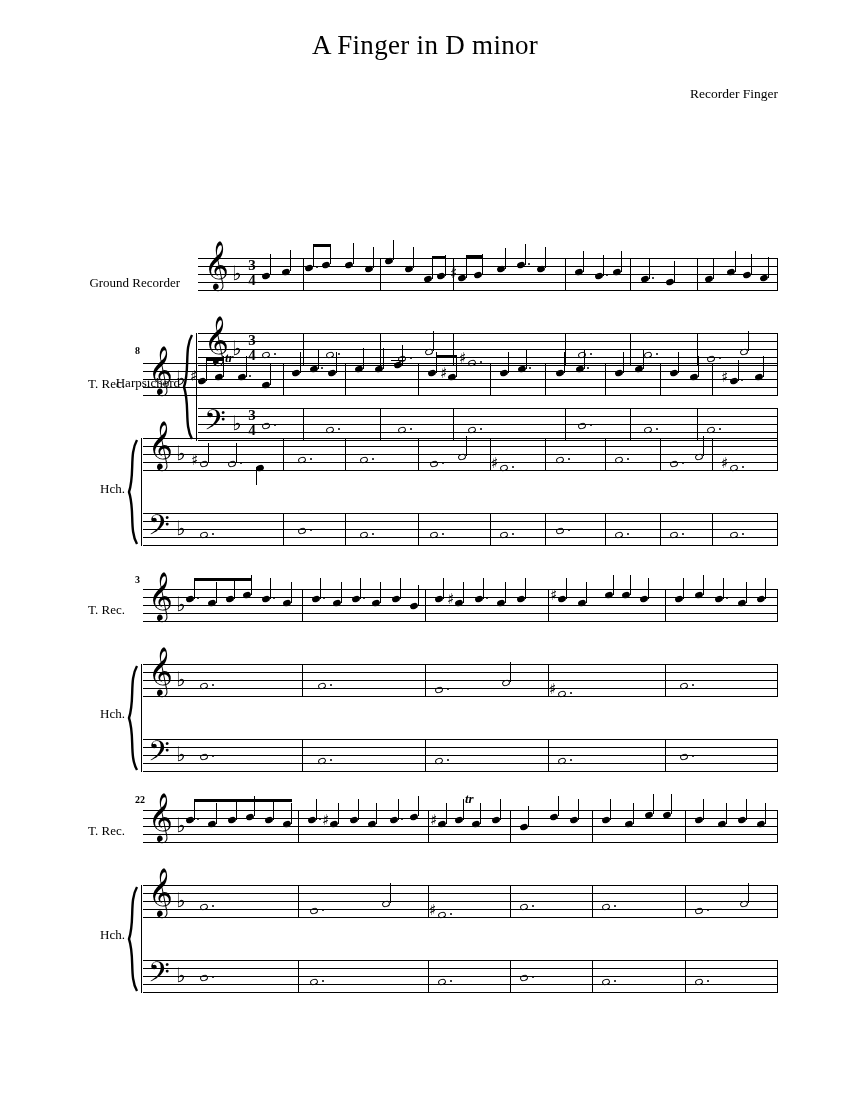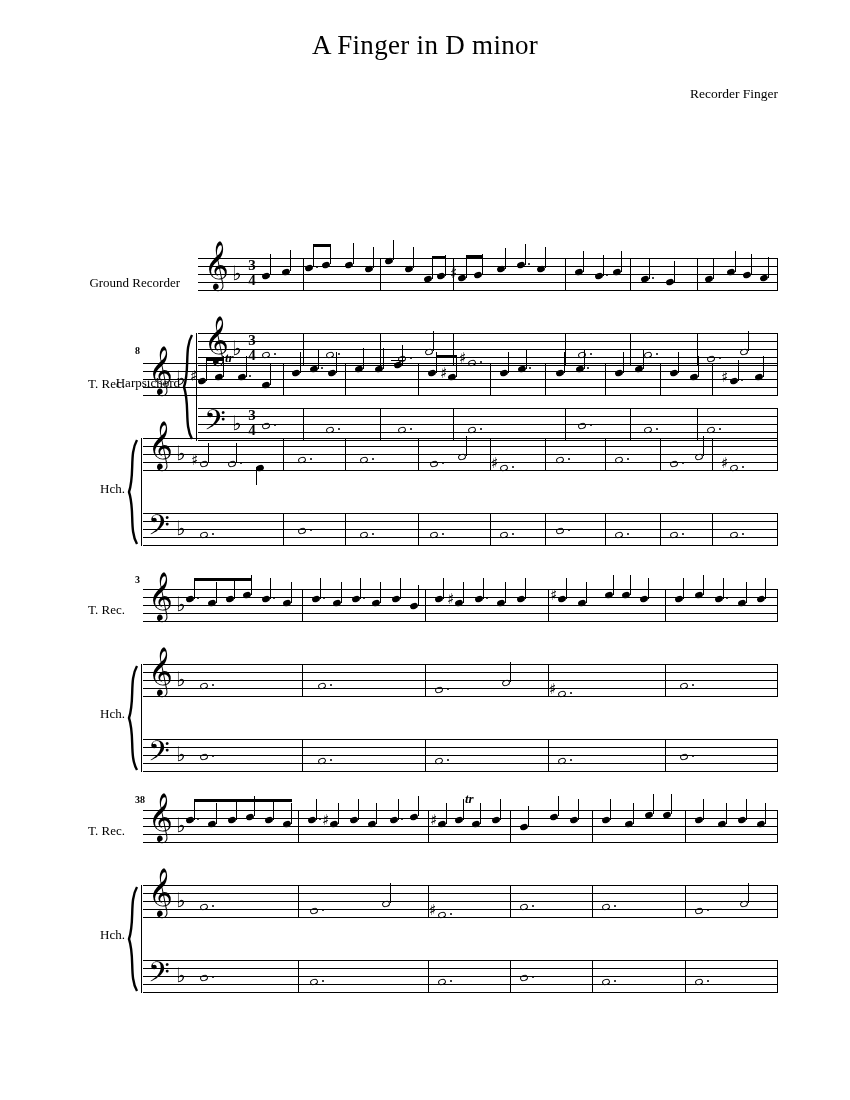--- a/index.html
+++ b/index.html
@@ -614,21 +614,21 @@
       <div class="dot" style="left:330px; top:189px;"></div>
     <div class="nh open" style="left:435px; top:188px;"></div>
       <div class="dot" style="left:447px; top:189px;"></div>
     <div class="nh open" style="left:558px; top:188px;"></div>
       <div class="dot" style="left:570px; top:189px;"></div>
     <div class="nh open" style="left:680px; top:184px;"></div>
       <div class="dot" style="left:692px; top:185px;"></div>
   </div>
 
   <div class="system" style="top:790px; height:205px;">
-    <div class="measure-num" style="left:135px; top:4px;">38</div>
+    <div class="measure-num" style="left:135px; top:4px;">22</div>
     <div class="sys-label" style="left:40px; top:33px; width:85px;">T. Rec.</div>
     <div class="sys-label" style="left:40px; top:137px; width:85px;">Hch.</div>
 
     <div class="trill" style="left:465px; top:1px;">tr</div>
 
     <div class="staff" style="left:143px; top:20px; width:635px;"></div>
     <div class="glyph clef-g" style="left:148px; top:6px;">𝄞</div>
     <div class="keysig" style="left:176px; top:25px;">♭</div>
 
     <div class="barline" style="left:298px; top:20px; height:33px;"></div>

